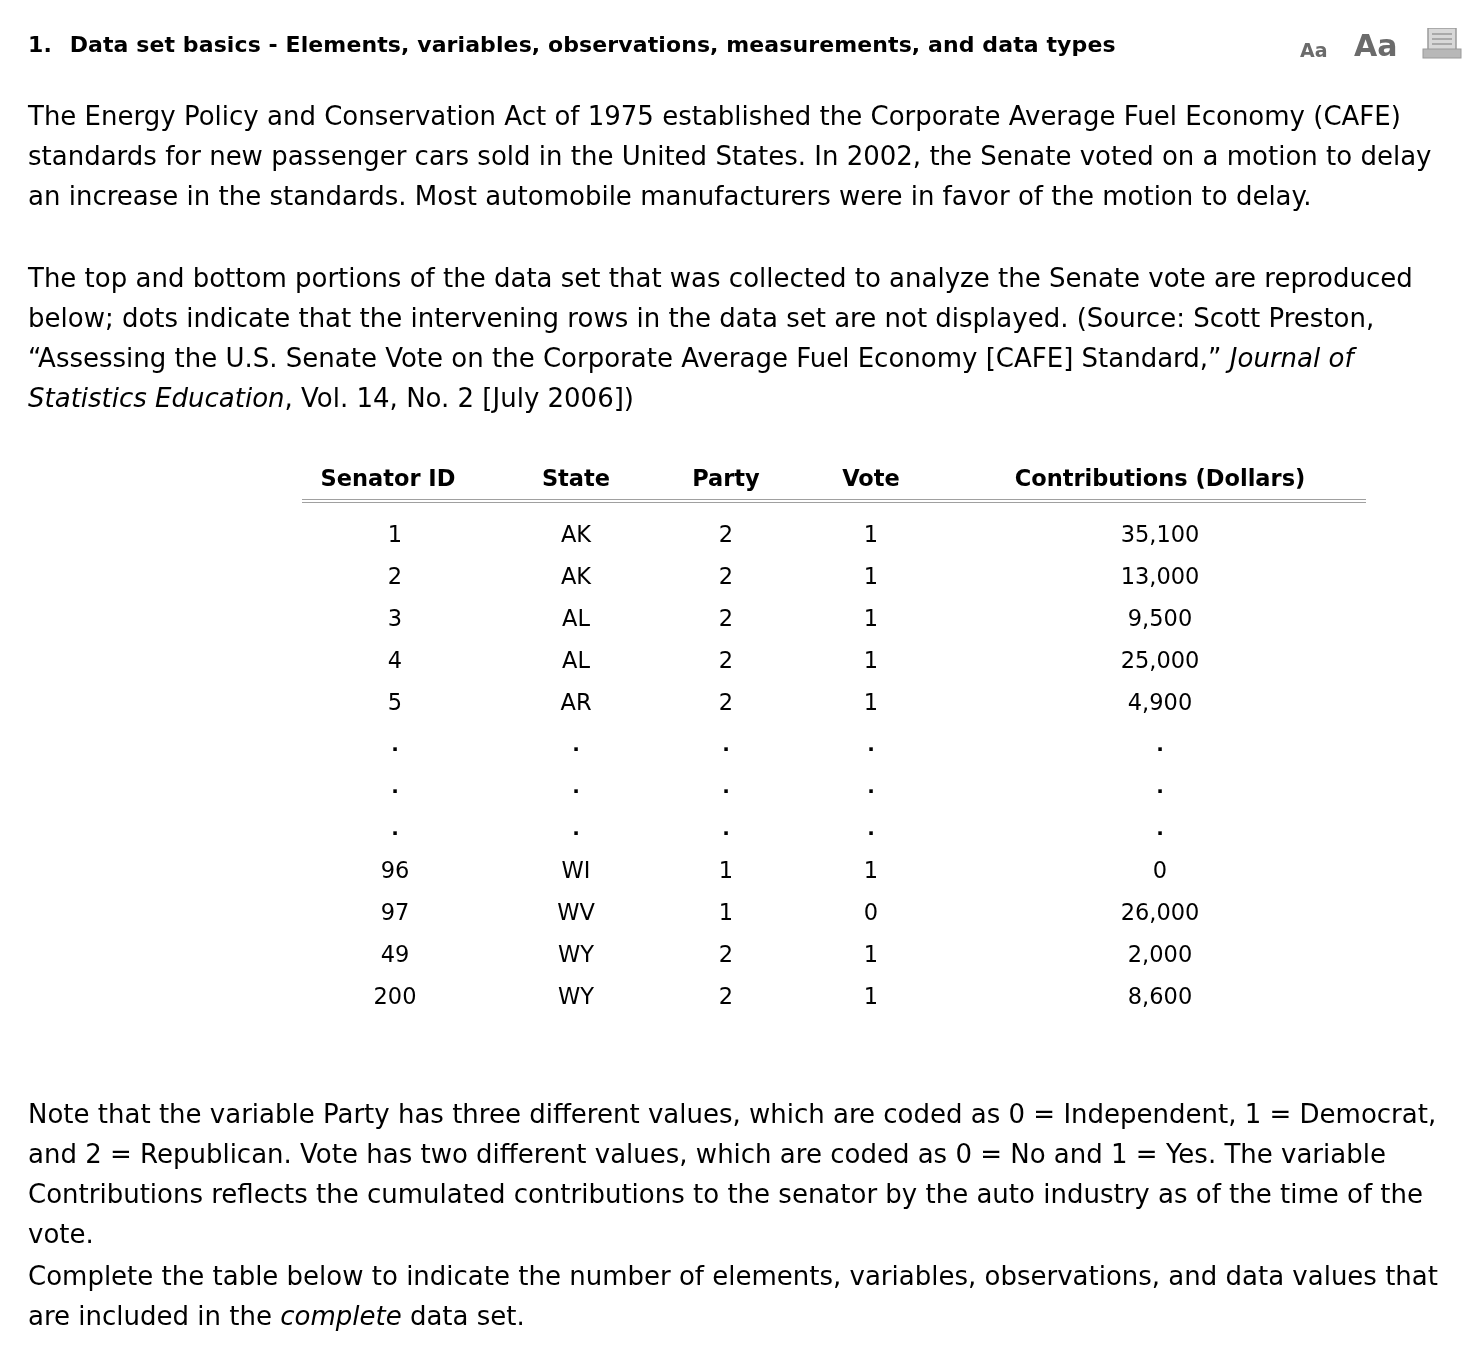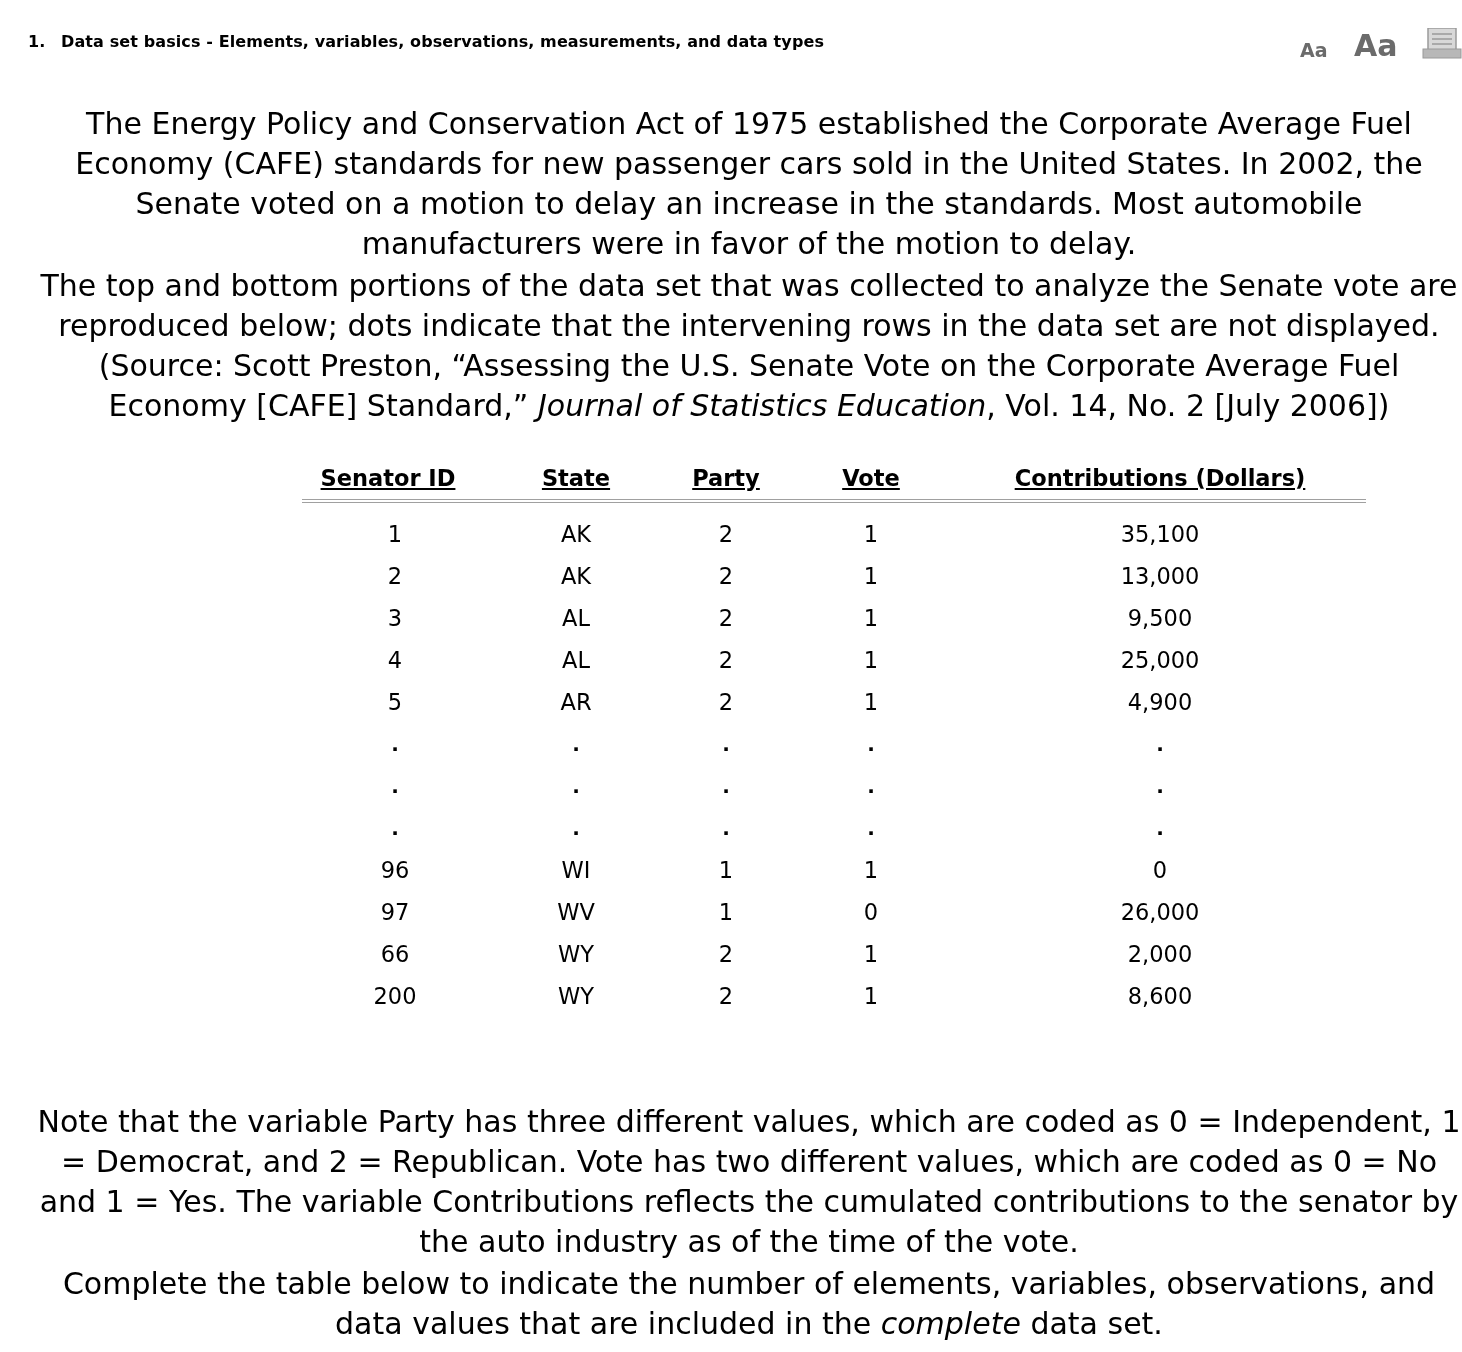--- a/index.html
+++ b/index.html
@@ -1,31 +1,31 @@
 <!DOCTYPE html>
 <html><head>
 <meta charset="utf-8">
 <style>
   html, body { margin: 0; padding: 0; background: #ffffff; }
   body { width: 1462px; height: 1352px; position: relative; overflow: hidden;
          font-family: "DejaVu Sans", sans-serif; color: #000; }
   .heading-row { position: absolute; left: 28px; top: 28px; width: 1434px; height: 40px; }
-  .heading { position: absolute; left: 0; top: 4px; font-weight: bold; font-size: 16px; letter-spacing: 0.1px; }
+  .heading { position: absolute; left: 0; top: 4px; font-weight: bold; font-size: 22px; letter-spacing: 0.1px; }
   .heading .num { margin-right: 10px; }
   .aa-small { position: absolute; left: 1272px; top: 11px; font-weight: bold; font-size: 19px; color: #6b6b6b; }
   .aa-large { position: absolute; left: 1326px; top: 0px; font-weight: bold; font-size: 30px; color: #6b6b6b; }
   .print-icon { position: absolute; left: 1394px; top: 0px; width: 40px; height: 30px; }
-  p.para { position: absolute; left: 28px; width: 1426px; margin: 8px; font-size: 30px; line-height: 40px; text-align: center; }
+  p.para { position: absolute; left: 28px; width: 1426px; margin: 0; font-size: 26px; line-height: 40px; }
   p.para i { }
   #p1 { top: 96px; }
   #p2 { top: 258px; }
   #p3 { top: 1094px; }
   #p4 { top: 1256px; }
   table.data { position: absolute; left: 302px; top: 457px; border-collapse: collapse; font-size: 22.5px; }
-  table.data th { font-weight: bold; padding: 0 20px; height: 42px; white-space: nowrap; text-decoration: underline; }
+  table.data th { font-weight: bold; padding: 0 20px; height: 42px; white-space: nowrap; }
   table.data th:first-child { padding-left: 6px; }
   table.data thead tr { border-bottom: 4px double #a0a0a0; }
   table.data td { text-align: center; height: 42px; padding: 0; }
   table.data tbody tr:first-child td { padding-top: 10px; }
   td.dot { font-weight: bold; font-size: 20px; line-height: 42px; }
   .c-id { width: 160px; }
   .c-state { width: 136px; }
   .c-party { width: 84px; }
   .c-vote { width: 126px; }
   .c-contrib { width: 372px; }
@@ -130,21 +130,21 @@
         <td>0</td>
       </tr>
       <tr>
         <td>97</td>
         <td>WV</td>
         <td>1</td>
         <td>0</td>
         <td>26,000</td>
       </tr>
       <tr>
-        <td>66</td>
+        <td>49</td>
         <td>WY</td>
         <td>2</td>
         <td>1</td>
         <td>2,000</td>
       </tr>
       <tr>
         <td>200</td>
         <td>WY</td>
         <td>2</td>
         <td>1</td>

